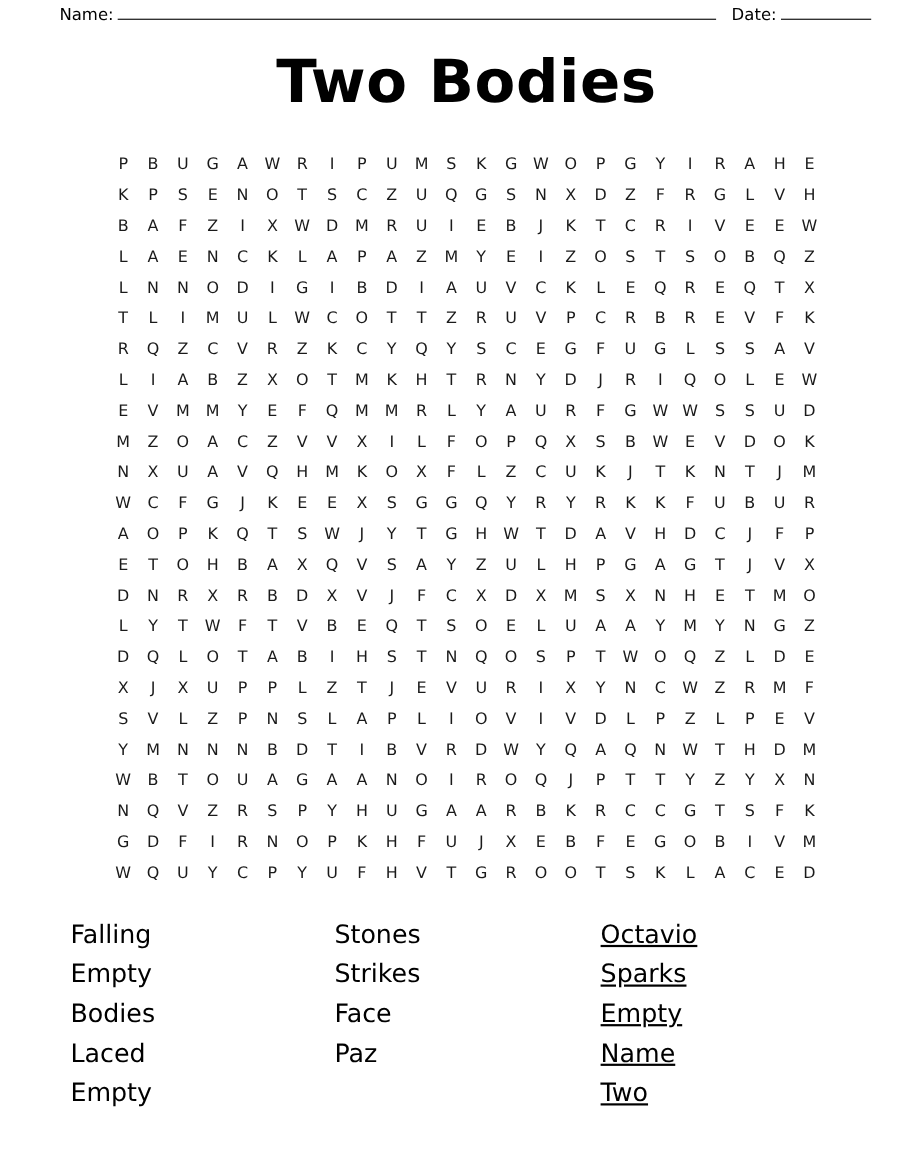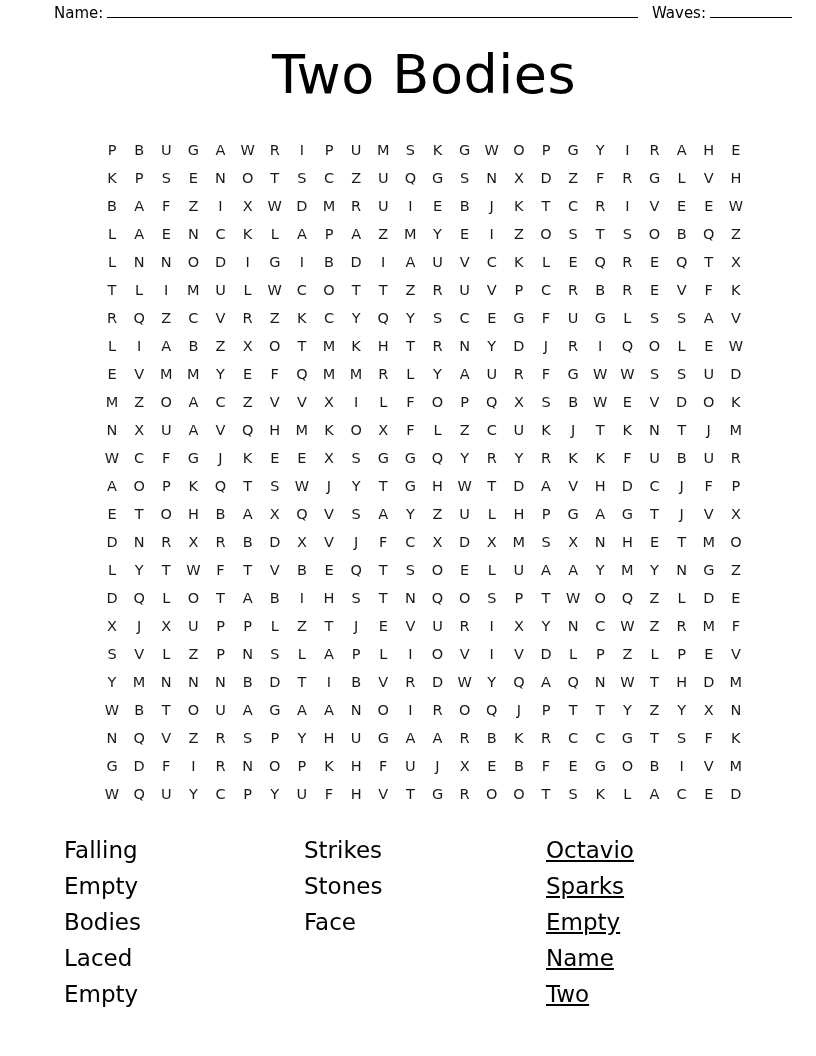--- a/index.html
+++ b/index.html
@@ -44,21 +44,21 @@
     flex: 0 0 82px;
   }
   .header-gap {
     width: 12px;
   }
 
   
   .title {
     text-align: center;
     font-size: 54px;
-    font-weight: 400;
+    font-weight: 700;
     letter-spacing: 0.5px;
     margin: 22px 0 0 0;
     line-height: 1.15;
   }
 
   
   .grid {
     margin: 30px auto 0 auto;
     width: 650px;
     display: flex;
@@ -102,21 +102,21 @@
 </style>
 </head>
 <body>
 
 <div class="page">
 
   <div class="header-row">
     <span class="header-label">Name:</span>
     <span class="header-rule"></span>
     <span class="header-gap"></span>
-    <span class="header-label">Waves:</span>
+    <span class="header-label">Date:</span>
     <span class="header-rule short"></span>
   </div>
 
   <h1 class="title">Two Bodies</h1>
 
   <div class="grid">
       <div class="grid-row">
         <span class="cell">P</span>
         <span class="cell">B</span>
         <span class="cell">U</span>
@@ -744,23 +744,24 @@
 
   <div class="wordlist">
     <div class="word-col c1">
         <div class="word">Falling</div>
         <div class="word">Empty</div>
         <div class="word">Bodies</div>
         <div class="word">Laced</div>
         <div class="word">Empty</div>
       </div>
     <div class="word-col c2">
+        <div class="word">Stones</div>
         <div class="word">Strikes</div>
-        <div class="word">Stones</div>
         <div class="word">Face</div>
+        <div class="word">Paz</div>
       </div>
     <div class="word-col c3">
         <div class="word">Octavio</div>
         <div class="word">Sparks</div>
         <div class="word">Empty</div>
         <div class="word">Name</div>
         <div class="word">Two</div>
       </div>
   </div>
 

